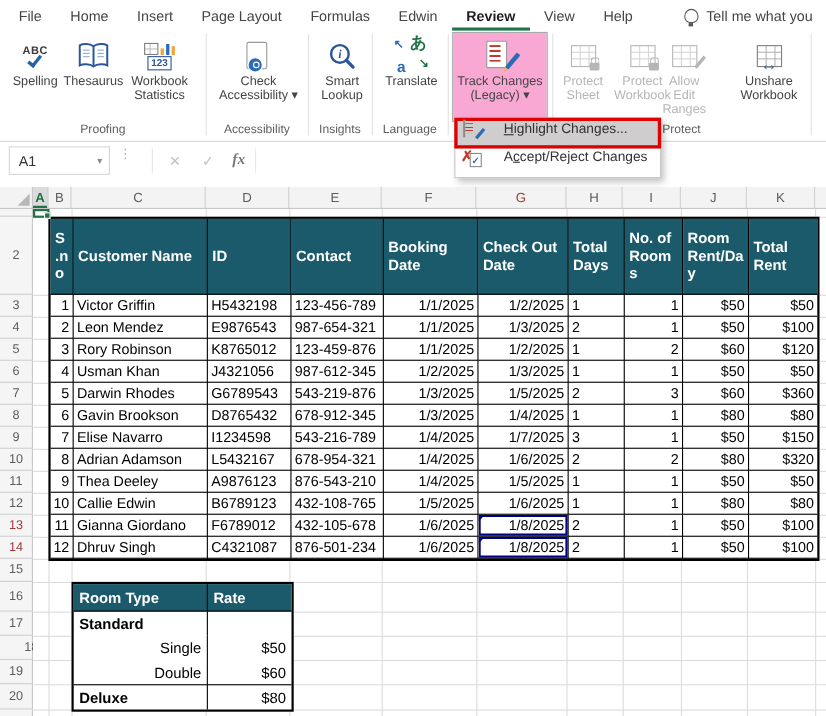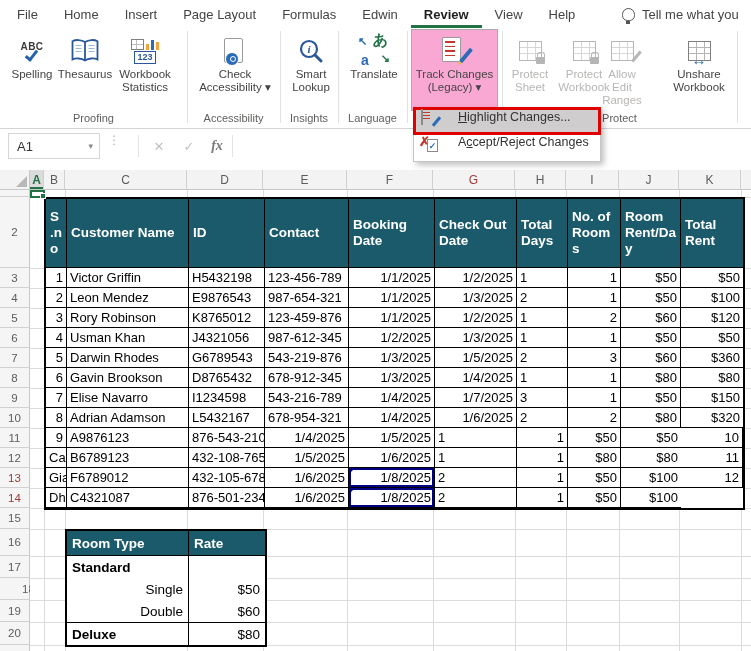--- a/index.html
+++ b/index.html
@@ -452,20 +452,21 @@
         <div class="cell al">Adrian Adamson</div>
         <div class="cell al">L5432167</div>
         <div class="cell al">678-954-321</div>
         <div class="cell ar">1/4/2025</div>
         <div class="cell ar">1/6/2025</div>
         <div class="cell al">2</div>
         <div class="cell ar">2</div>
         <div class="cell ar">$80</div>
         <div class="cell ar lastc">$320</div>
         <div class="cell ar">9</div>
+        <div class="cell al">Thea Deeley</div>
         <div class="cell al">A9876123</div>
         <div class="cell al">876-543-210</div>
         <div class="cell ar">1/4/2025</div>
         <div class="cell ar">1/5/2025</div>
         <div class="cell al">1</div>
         <div class="cell ar">1</div>
         <div class="cell ar">$50</div>
         <div class="cell ar lastc">$50</div>
         <div class="cell ar">10</div>
         <div class="cell al">Callie Edwin</div>

